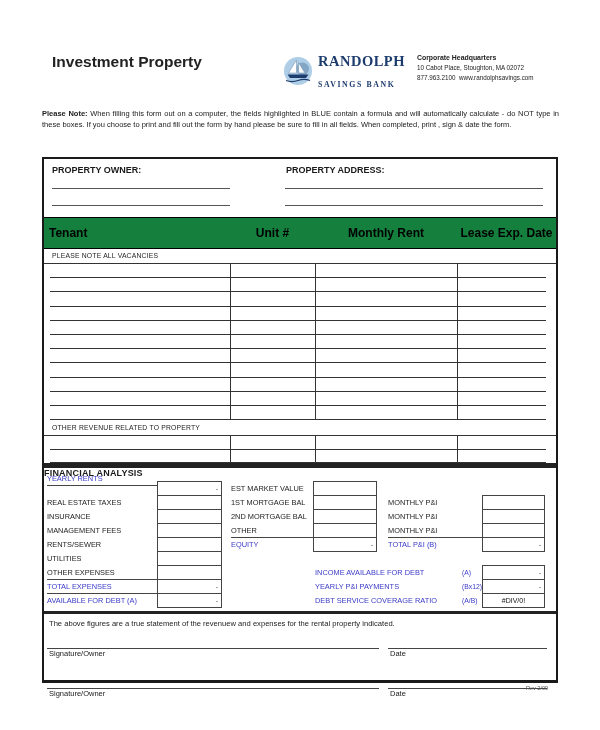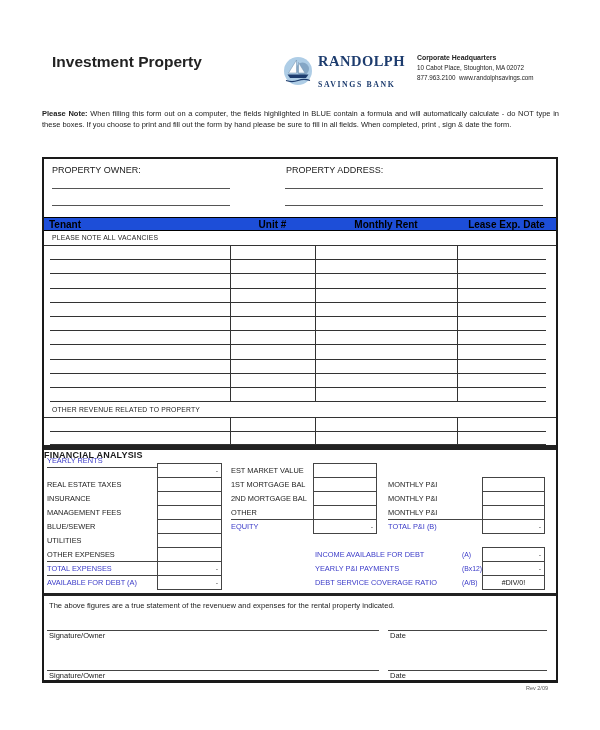--- a/index.html
+++ b/index.html
@@ -19,26 +19,26 @@
 
   
   .note{position:absolute;left:42px;top:108px;width:517px;font-size:7.5px;line-height:1.5;
         color:#222;text-align:justify;}
 
   
   .main-box{position:absolute;left:42px;top:157px;width:516px;height:526px;box-sizing:border-box;
             border:2px solid #1a1a1a;border-bottom-width:3px;background:#fff;}
 
   .prop{position:relative;height:58px;}
-  .prop-label{position:absolute;top:6px;font-size:9px;font-weight:normal;white-space:nowrap;}
+  .prop-label{position:absolute;top:6px;font-size:9px;font-weight:bold;white-space:nowrap;}
   .prop-line{position:absolute;border-top:1.5px solid #555;}
 
-  .thead{display:grid;grid-template-columns:186px 85px 142px 99px;height:14px;
-         background:#1d4ed8;border-top:1.5px solid #000;border-bottom:1.5px solid #000;
-         box-sizing:border-box;font-size:10px;font-weight:bold;color:#000;align-items:center;}
+  .thead{display:grid;grid-template-columns:186px 85px 142px 99px;height:32px;
+         background:#15803d;border-top:1.5px solid #000;border-bottom:1.5px solid #000;
+         box-sizing:border-box;font-size:12px;font-weight:bold;color:#000;align-items:center;}
   .thead .th{text-align:center;white-space:nowrap;}
   .thead .th:first-child{text-align:left;padding-left:5px;}
 
   .vac-row{height:15px;line-height:14px;font-size:6.8px;padding-left:8px;letter-spacing:.2px;
            border-bottom:1px solid #333;box-sizing:border-box;color:#222;}
   .tenant-rows{height:156px;display:flex;flex-direction:column;padding:0 10px 0 6px;}
   .revenue-rows{height:27px;display:flex;flex-direction:column;padding:0 10px 0 6px;}
   .t-row{flex:1;display:grid;grid-template-columns:180px 85px 142px 1fr;
          border-bottom:1px solid #333;box-sizing:border-box;}
   .t-cell{box-sizing:border-box;}
@@ -217,21 +217,21 @@
 
     <div class="divider1"></div>
 
     <div class="fa">
       <div class="fa-title">FINANCIAL ANALYSIS</div>
 
       <div class="fa-label l blue ul" style="top:3px">YEARLY RENTS</div>
       <div class="fa-label l" style="top:27px">REAL ESTATE TAXES</div>
       <div class="fa-label l" style="top:41px">INSURANCE</div>
       <div class="fa-label l" style="top:55px">MANAGEMENT FEES</div>
-      <div class="fa-label l" style="top:69px">BLUE/SEWER</div>
+      <div class="fa-label l" style="top:69px">RENTS/SEWER</div>
       <div class="fa-label l" style="top:83px">UTILITIES</div>
       <div class="fa-label l ul" style="top:97px">OTHER EXPENSES</div>
       <div class="fa-label l blue ul" style="top:111px">TOTAL EXPENSES</div>
       <div class="fa-label l blue" style="top:125px">AVAILABLE FOR DEBT (A)</div>
 
       <div class="box-stack" style="top:13px;left:113px;width:65px">
         <div class="fbox dash">-</div>
         <div class="fbox"></div>
         <div class="fbox"></div>
         <div class="fbox"></div>

